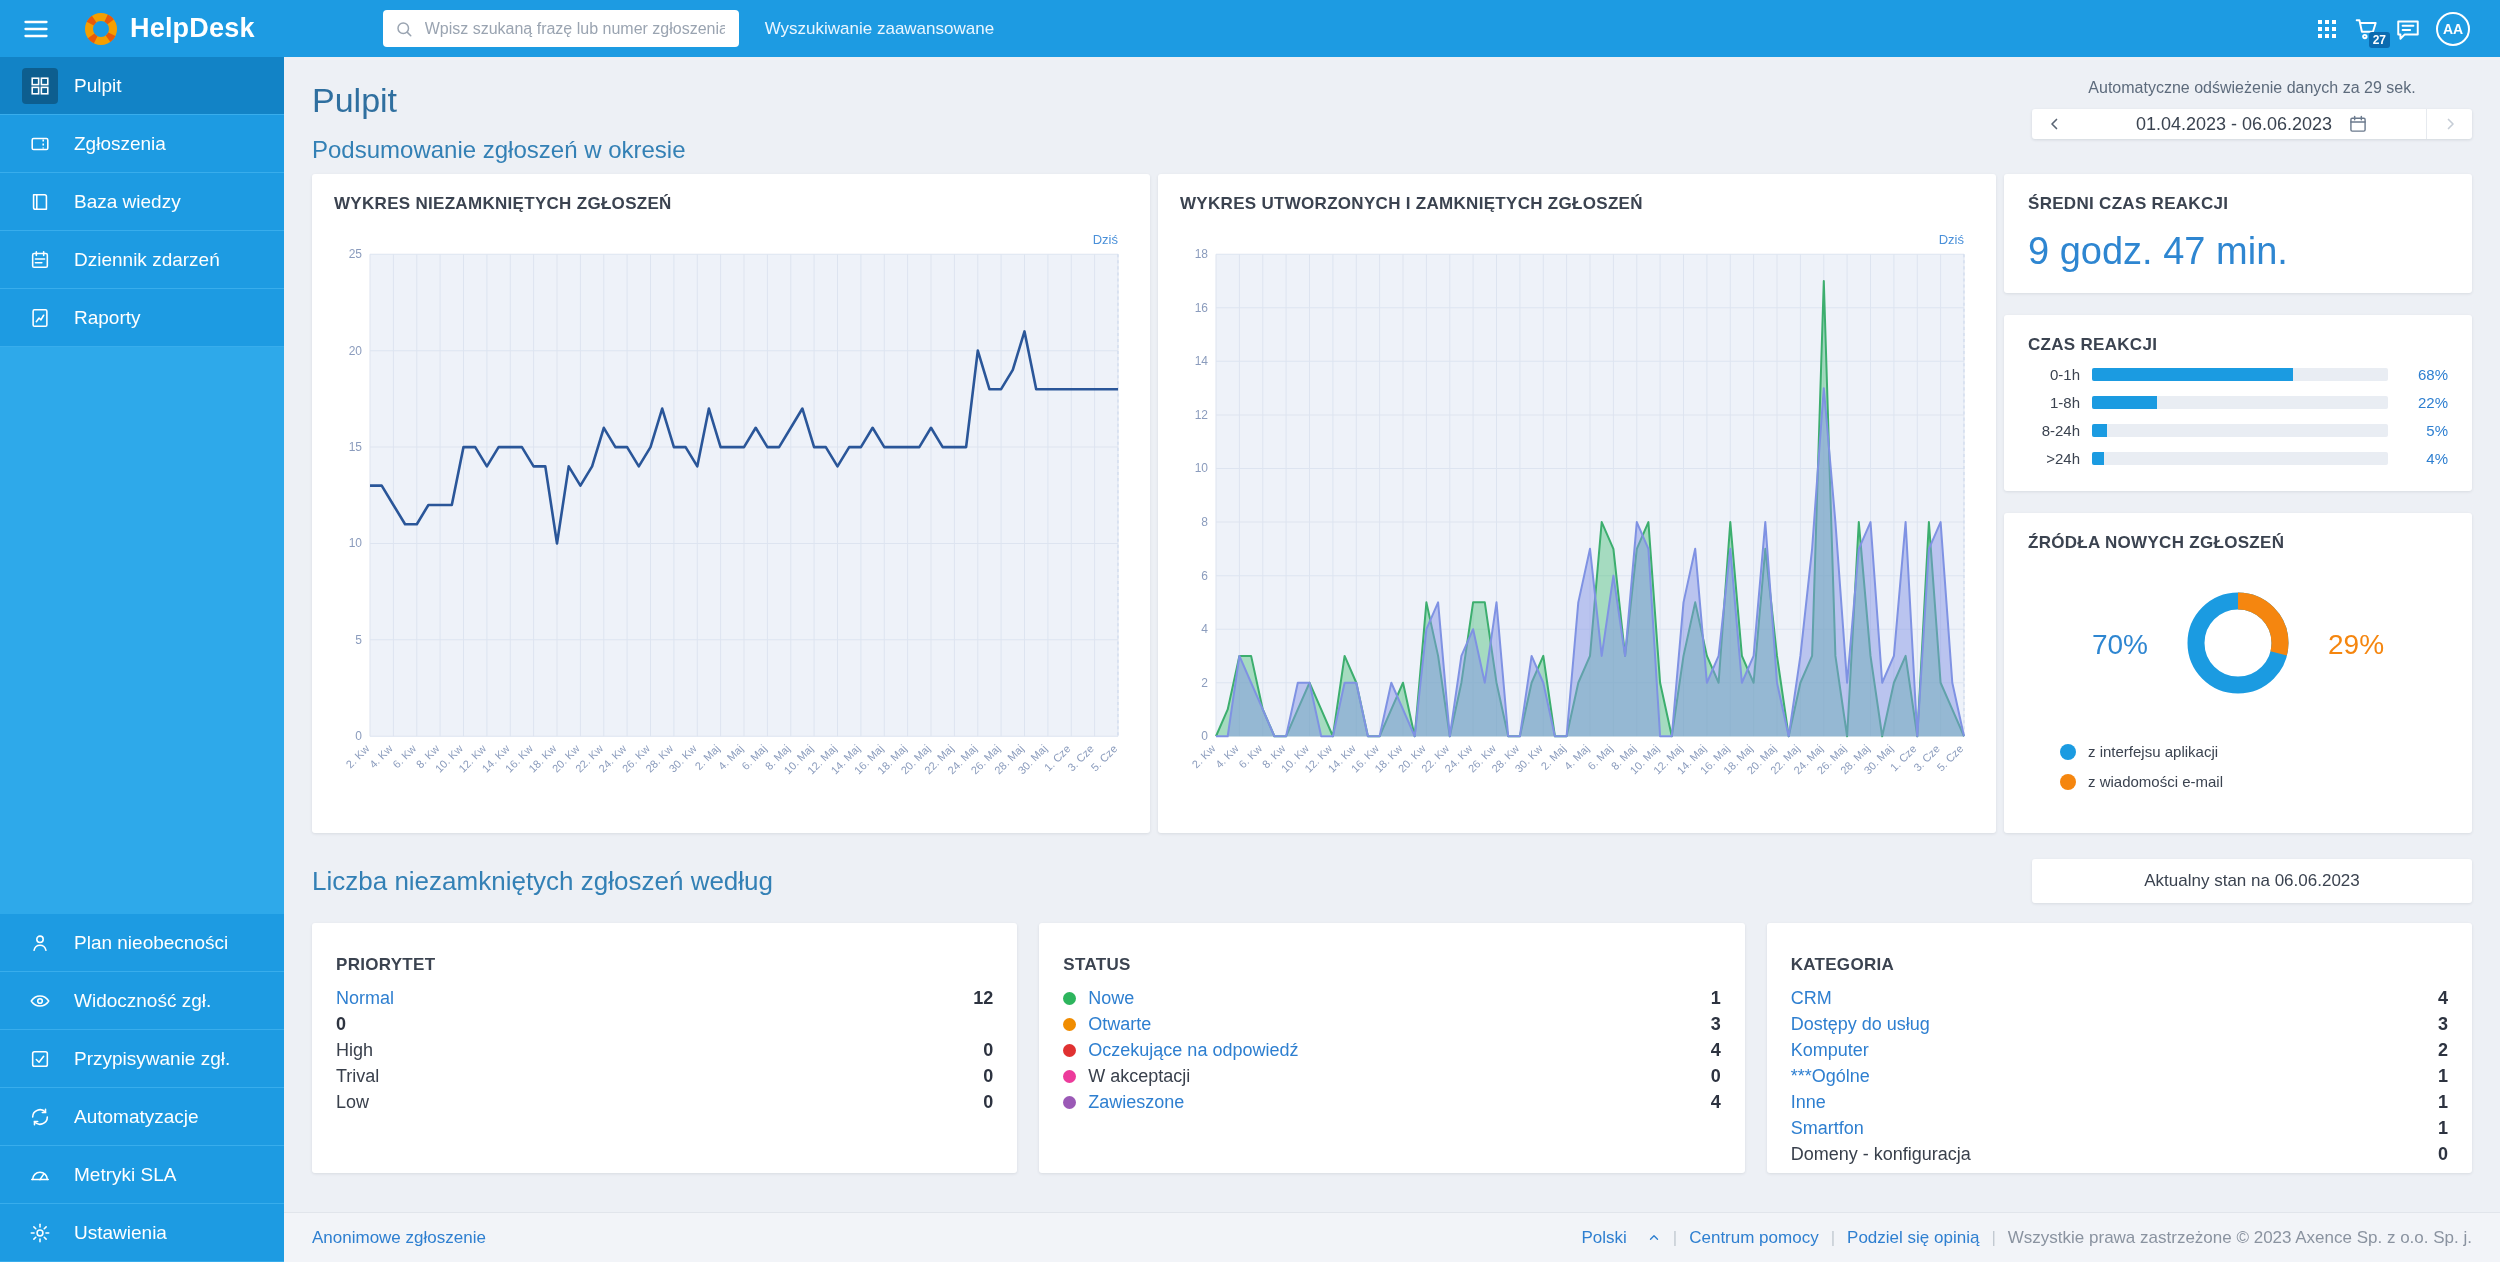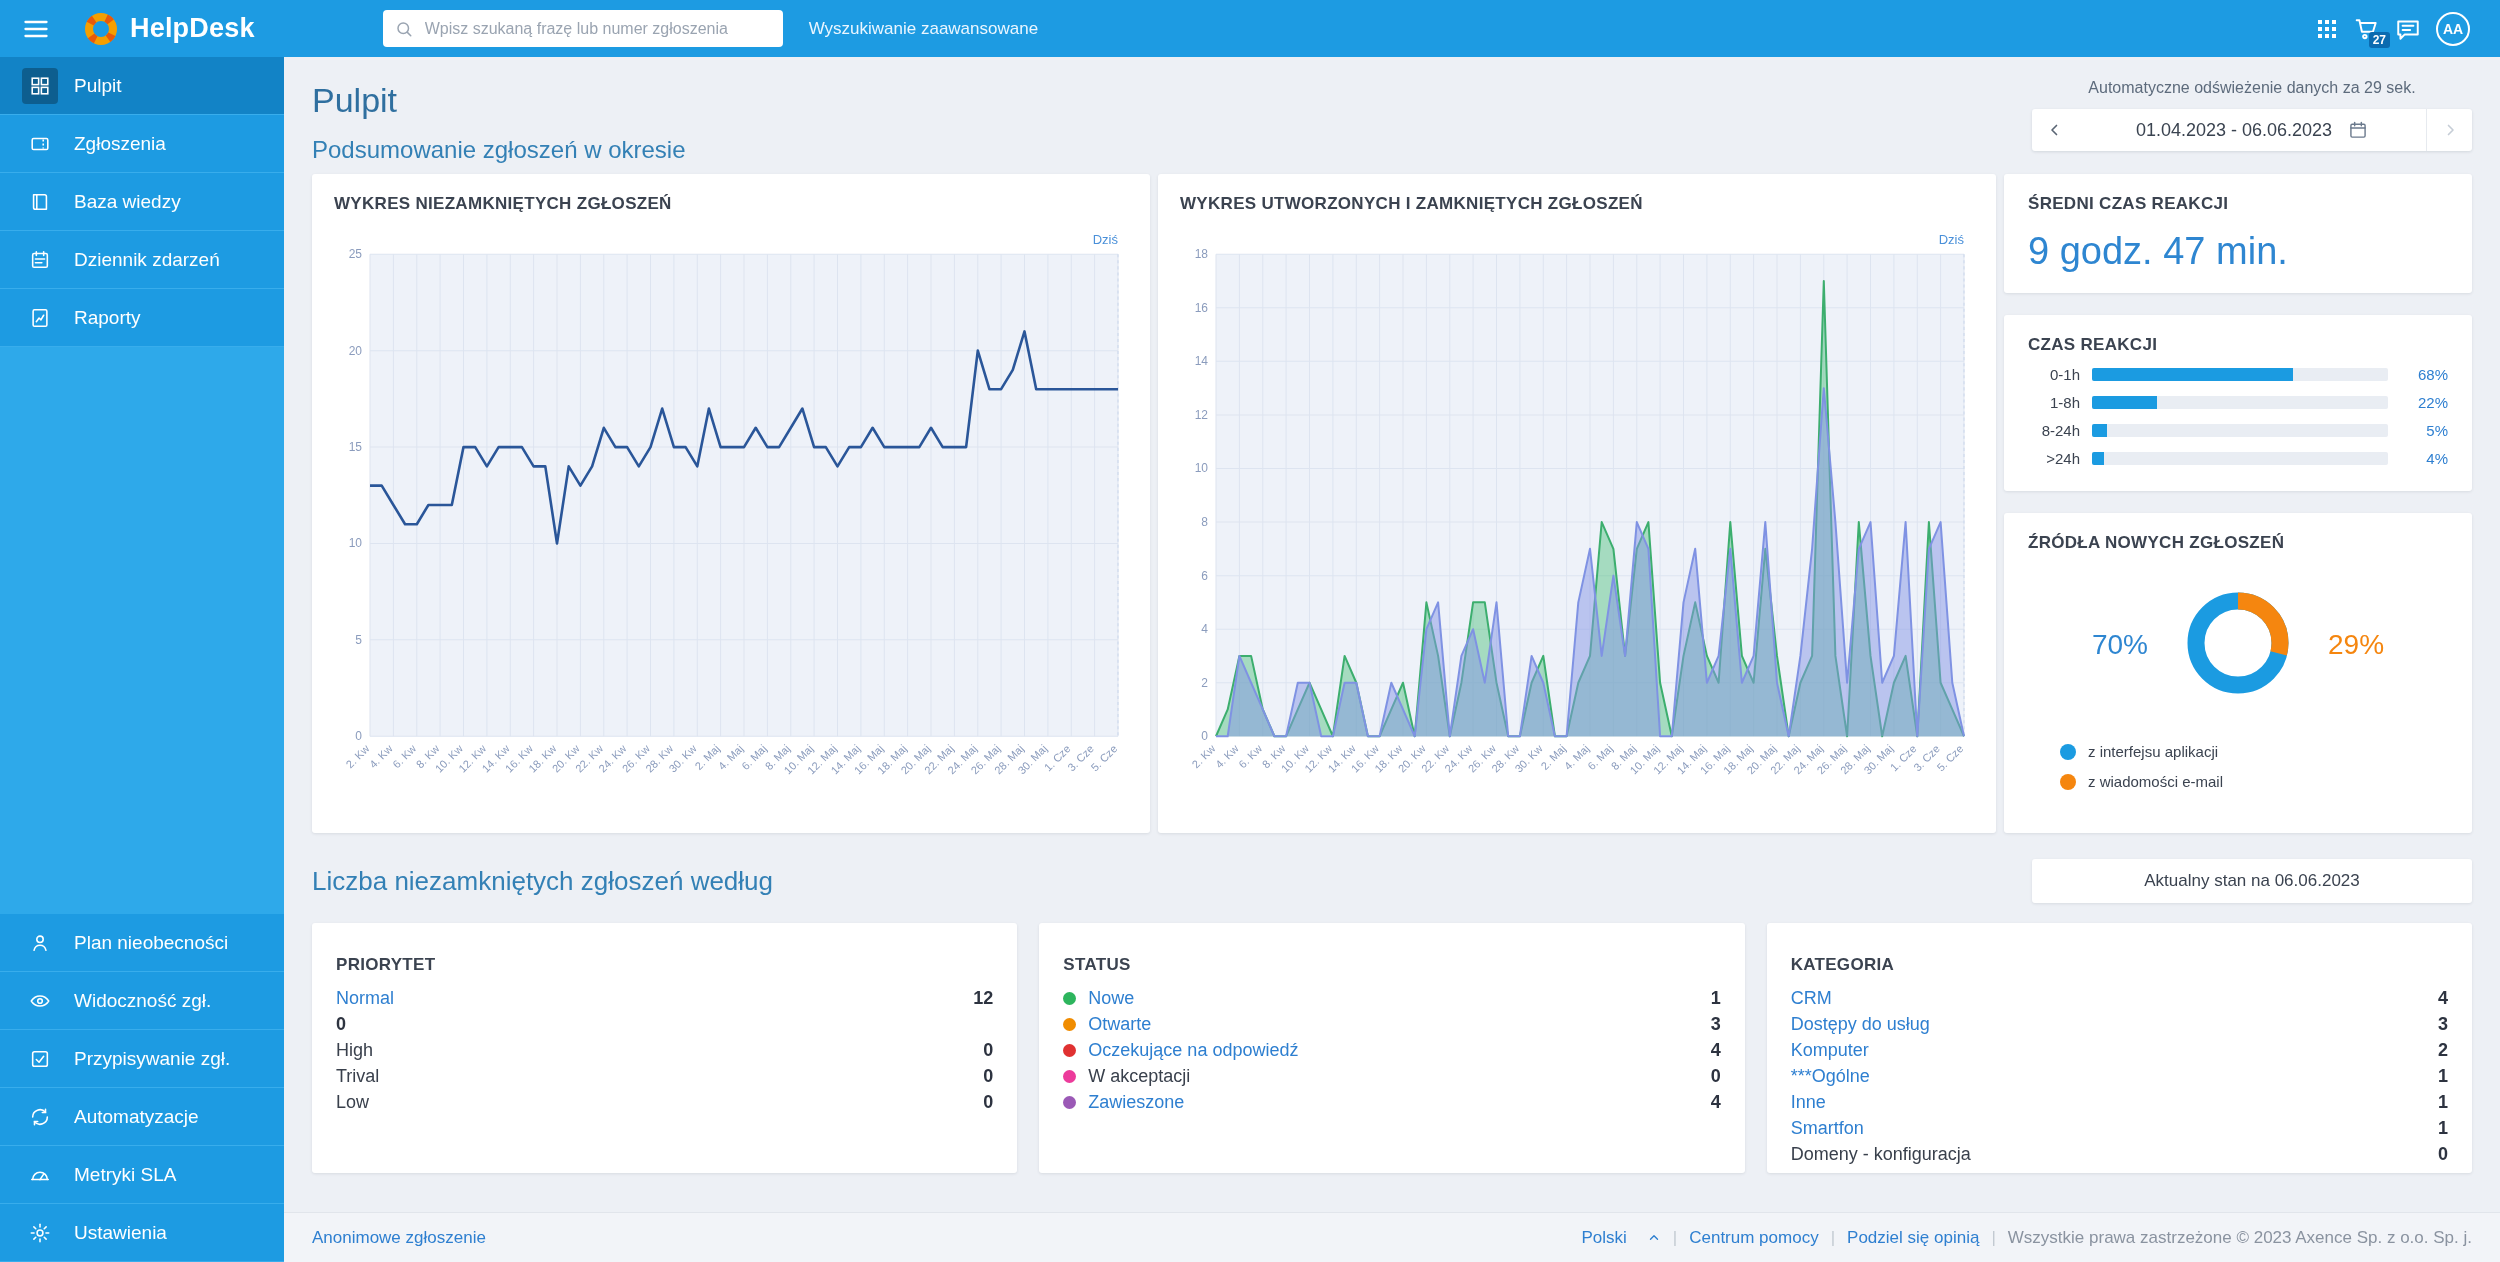--- a/index.html
+++ b/index.html
@@ -14,21 +14,21 @@
   
   .topbar {
     position:fixed; top:0; left:0; right:0; height:57px;
     background:#1d9be2; display:flex; align-items:center; z-index:20;
     color:#fff;
   }
   .hamburger { margin-left:22px; display:flex; color:#fff; }
   .logo { display:flex; align-items:center; gap:12px; margin-left:34px; }
   .logo-text { font-size:27px; font-weight:700; color:#fff; letter-spacing:.2px; }
   .search {
-    margin-left:128px; width:400px; height:37px; background:#fff; border-radius:4px;
+    margin-left:128px; width:356px; height:37px; background:#fff; border-radius:4px;
     display:flex; align-items:center; padding:0 12px; gap:10px;
   }
   .search input {
     border:none; outline:none; flex:1; font-size:16px; color:#3b4350;
     font-family:"Liberation Sans", sans-serif; background:transparent;
   }
   .search input::placeholder { color:#9aa4b1; }
   .adv-search { margin-left:26px; font-size:17px; color:#eaf6ff; text-decoration:none; }
   .topbar-right { margin-left:auto; margin-right:30px; display:flex; align-items:center; gap:15px; }
   .tb-icon { position:relative; display:flex; color:#fff; }
@@ -66,21 +66,21 @@
     display:flex; flex-direction:column;
   }
   .content { flex:1; padding:18px 28px 0 28px; display:flex; flex-direction:column; }
 
   .page-header { display:flex; justify-content:space-between; align-items:flex-start; }
   .page-title { margin:6px 0 16px 0; font-size:34px; font-weight:500; color:#2f6f9f; }
   .page-subtitle { margin:0; font-size:24px; font-weight:400; color:#3380b5; }
   .ph-right { display:flex; flex-direction:column; align-items:center; gap:12px; }
   .refresh-note { font-size:16px; color:#5d6b7c; margin-top:4px; }
   .date-picker {
-    width:440px; height:42px; background:#fff; border-radius:3px;
+    width:440px; height:30px; background:#fff; border-radius:3px;
     box-shadow:0 1px 3px rgba(25,39,60,0.12); display:flex; align-items:center;
   }
   .dp-btn {
     width:46px; height:100%; border:none; background:transparent; display:flex;
     align-items:center; justify-content:center; color:#5a6574; padding:0;
   }
   .dp-btn.disabled { color:#c6cdd6; border-left:1px solid #e6eaef; }
   .dp-value {
     flex:1; height:100%; display:flex; align-items:center; justify-content:center;
     gap:16px; font-size:18px; color:#3a4350;

